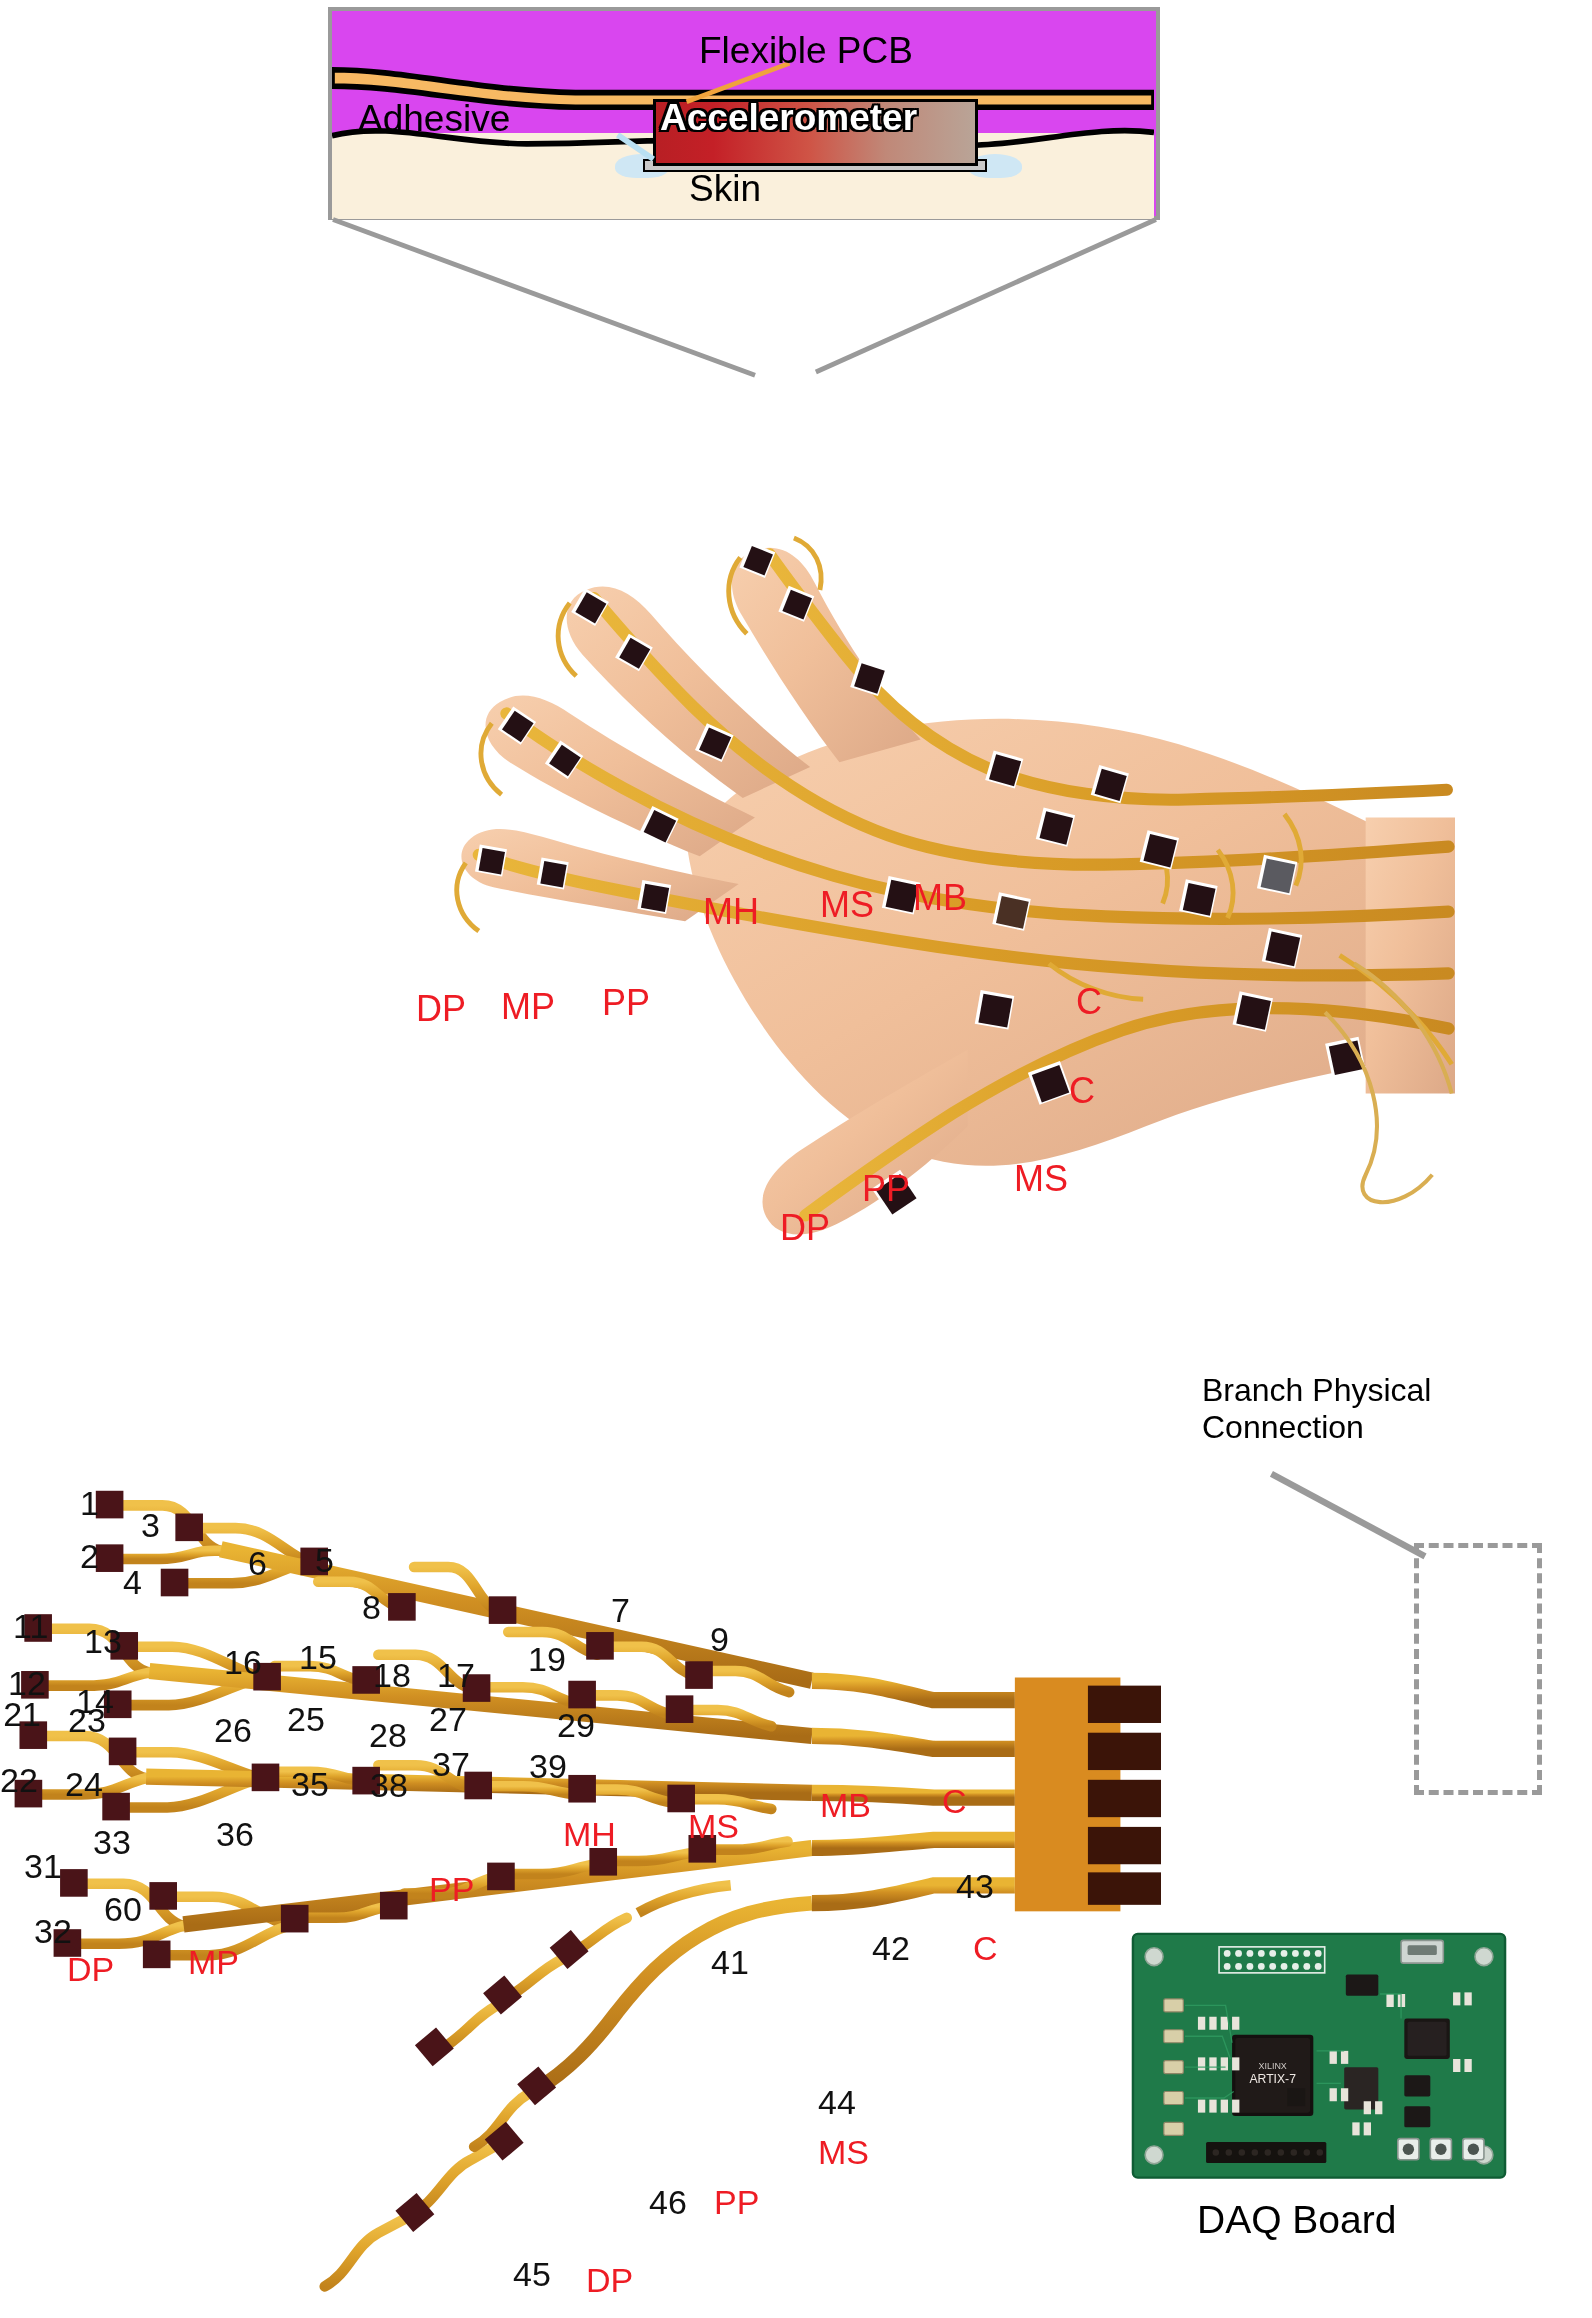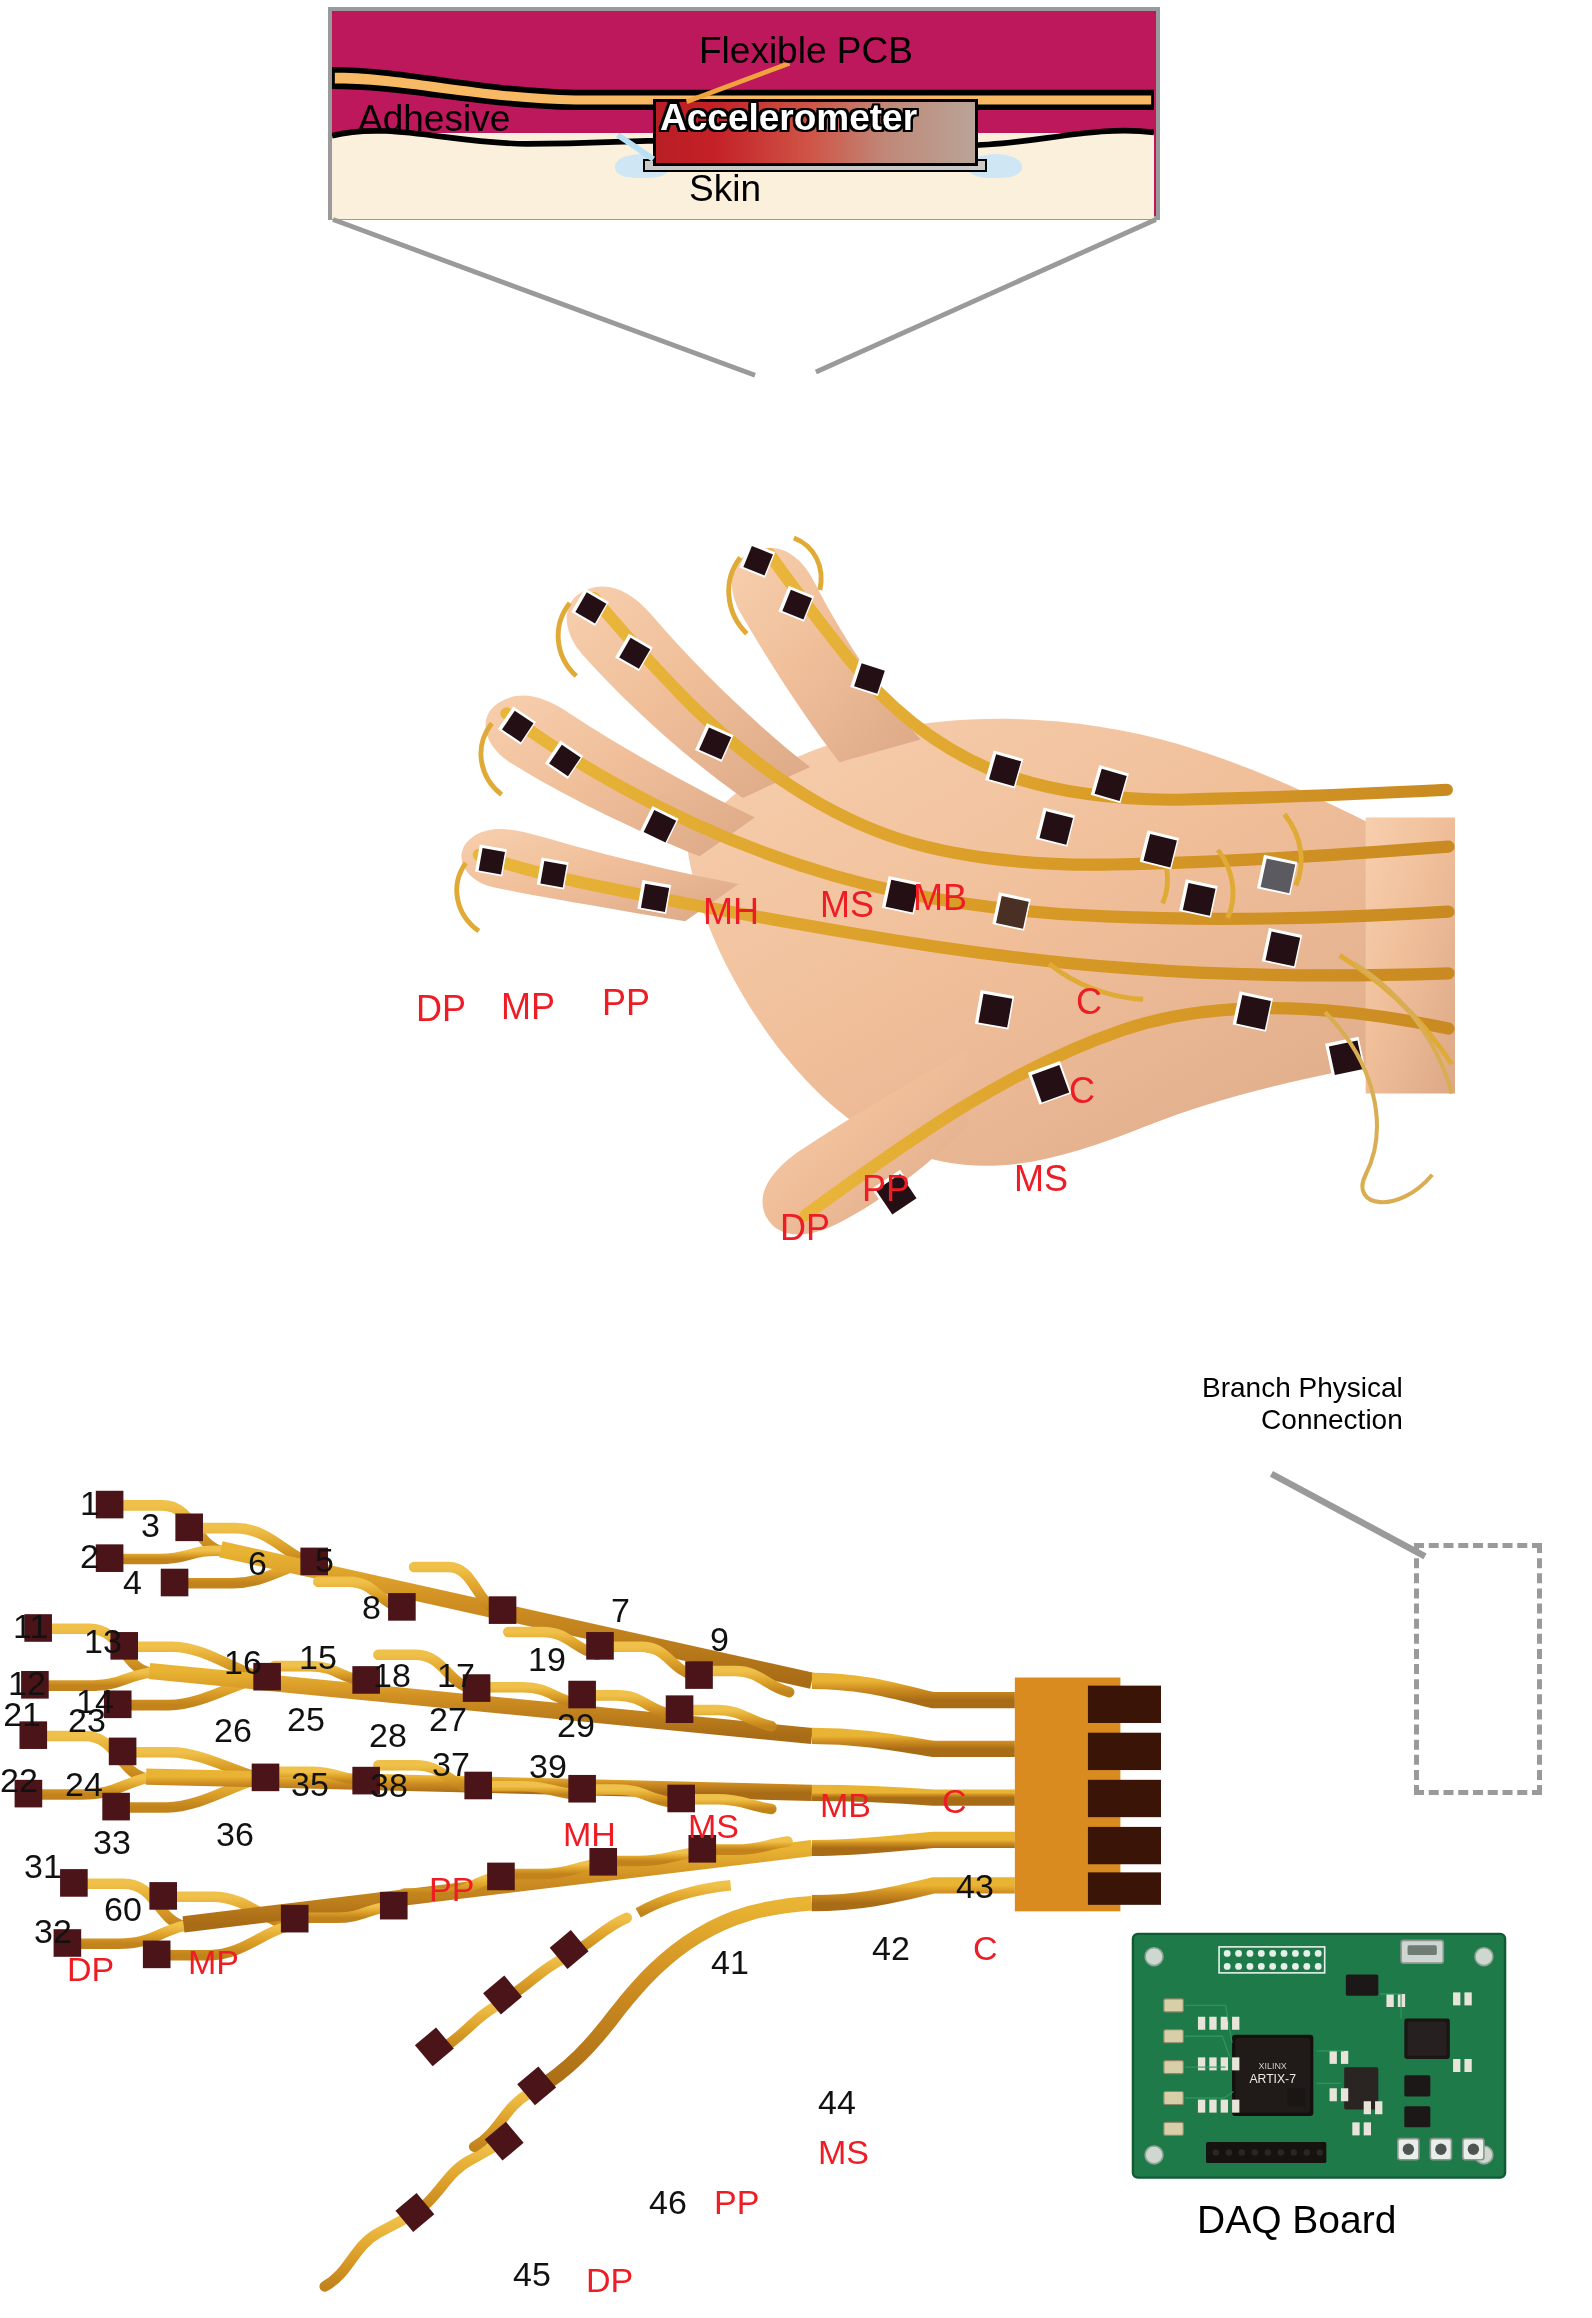--- a/index.html
+++ b/index.html
@@ -21,21 +21,21 @@
   .abs { position: absolute; }
   .txt { white-space: pre; line-height: 1; }
   .redlbl { color: #ee1c24; font-weight: 400; }
   .numlbl { color: #111111; font-weight: 400; }
 
   
   #inset-panel {
     left: 328px; top: 6.5px;
     width: 832px; height: 213px;
     border: 4.9px solid #9a9a9a;
-    background: #be185d;
+    background: #d946ef;
     box-sizing: border-box;
   }
   
   #skin-layer {
     left: 0px; top: 122px;
     width: 822px; height: 86px;
     background: #faf0dc;
   }
   
   #skin-edge { left: 0; top: 97px; width: 822px; height: 57px; }
@@ -107,23 +107,22 @@
 
   
   #array-svg { left: 0px; top: 1226px; width: 1161px; height: 1093px; z-index: 4; }
 
   
   .arr-lbl { font-size: 34px; z-index: 25; }
 
   
   #branch-note {
     left: 1202px; top: 1372px;
-    font-size: 28px; line-height: 1.16;
+    font-size: 32px; line-height: 1.16;
     z-index: 26;
-    text-align: right;
   }
   #branch-leader { left: 1266px; top: 1469px; width: 179px; height: 97px; z-index: 25; }
   #branch-dashed {
     left: 1414px; top: 1543px;
     width: 128px; height: 252px;
     border: 5.7px dashed #9a9a9a;
     box-sizing: border-box;
     z-index: 24;
   }
 

